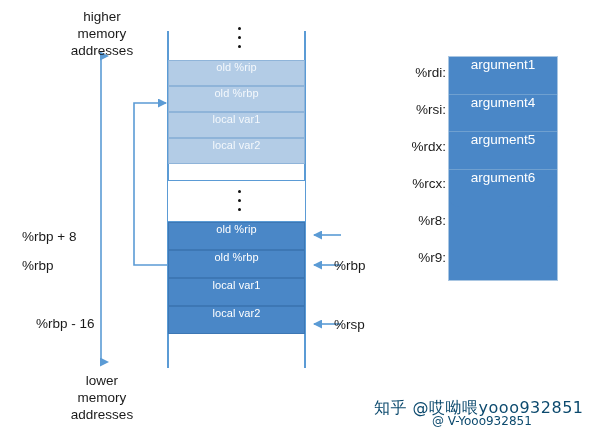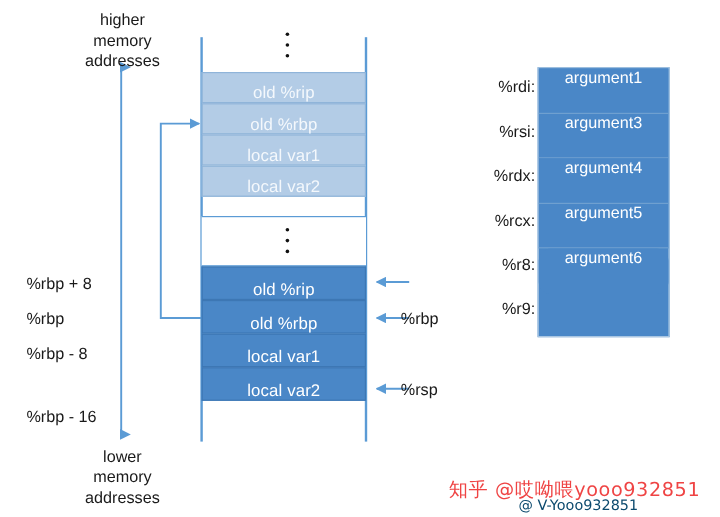--- a/index.html
+++ b/index.html
@@ -31,24 +31,24 @@
   
   .rail {
     background: #5b9bd5;
     width: 2px;
   }
 
   
   .slot {
     box-sizing: border-box;
     display: flex;
-    align-items: flex-end;
+    align-items: flex-start;
     justify-content: center;
     color: #ffffff;
-    font-size: 14px;
+    font-size: 11px;
     letter-spacing: .1px;
   }
   .slot-light {
     background: #b3cce6;
     border: 1px solid #8fb4d9;
     color: #f4f8fc;
   }
   .slot-dark {
     background: #4a87c7;
     border: 1px solid #3d77b4;
@@ -98,21 +98,21 @@
     position: absolute;
     font-size: 13.5px;
     color: #1a1a1a;
     text-align: right;
     width: 46px;
     line-height: 16px;
   }
 
   
   .watermark {
-    color: #ef4444;
+    color: #0c4a6e;
     font-size: 16px;
     letter-spacing: .5px;
     white-space: nowrap;
     font-family: "DejaVu Sans", sans-serif;
   }
   .watermark-sub {
     color: #0c4a6e;
     font-size: 12px;
     white-space: nowrap;
     font-family: "DejaVu Sans", sans-serif;
@@ -192,22 +192,21 @@
   </div>
   <div class="abs slot slot-dark" style="left:168px; top:278px; width:137px; height:28px;">
     <span>local var1</span>
   </div>
   <div class="abs slot slot-dark" style="left:168px; top:306px; width:137px; height:28px;">
     <span>local var2</span>
   </div>
 
   <div class="abs lbl" style="left:22px; top:228px; width:110px;">%rbp + 8</div>
   <div class="abs lbl" style="left:22px; top:257px; width:110px;">%rbp</div>
-  <div class="abs lbl" style="left:22px; top:286px; width:110px;">%rbp - 8</div>
-  <div class="abs lbl" style="left:22px; top:315px; width:110px;margin-top:24px;">%rbp - 16</div>
+  <div class="abs lbl" style="left:36px; top:315px; width:110px;">%rbp - 16</div>
 
   <svg class="abs" style="left:308px; top:230px;" width="34" height="10" viewBox="0 0 34 10">
     <line x1="33" y1="5" x2="6" y2="5" stroke="#5b9bd5" stroke-width="1.6" marker-end="url(#arrLeft)"></line>
   </svg>
   <svg class="abs" style="left:308px; top:260px;" width="34" height="10" viewBox="0 0 34 10">
     <line x1="33" y1="5" x2="6" y2="5" stroke="#5b9bd5" stroke-width="1.6" marker-end="url(#arrLeft)"></line>
   </svg>
   <svg class="abs" style="left:308px; top:319px;" width="34" height="10" viewBox="0 0 34 10">
     <line x1="33" y1="5" x2="6" y2="5" stroke="#5b9bd5" stroke-width="1.6" marker-end="url(#arrLeft)"></line>
   </svg>
@@ -220,23 +219,20 @@
   <div class="abs reg-name" style="left:400px; top:139px;">%rdx:</div>
   <div class="abs reg-name" style="left:400px; top:176px;">%rcx:</div>
   <div class="abs reg-name" style="left:400px; top:213px;">%r8:</div>
   <div class="abs reg-name" style="left:400px; top:250px;">%r9:</div>
 
   <div class="abs reg-table" style="left:448px; top:56px; width:110px; height:225px;">
     <div class="reg-cell" style="height:37.5px;">
       <span>argument1</span>
     </div>
     <div class="reg-cell" style="height:37.5px;">
-      <span>argument3</span>
-    </div>
-    <div class="reg-cell" style="height:37.5px;">
       <span>argument4</span>
     </div>
     <div class="reg-cell" style="height:37.5px;">
       <span>argument5</span>
     </div>
     <div class="reg-cell" style="height:37.5px;">
       <span>argument6</span>
     </div>
   </div>
 

